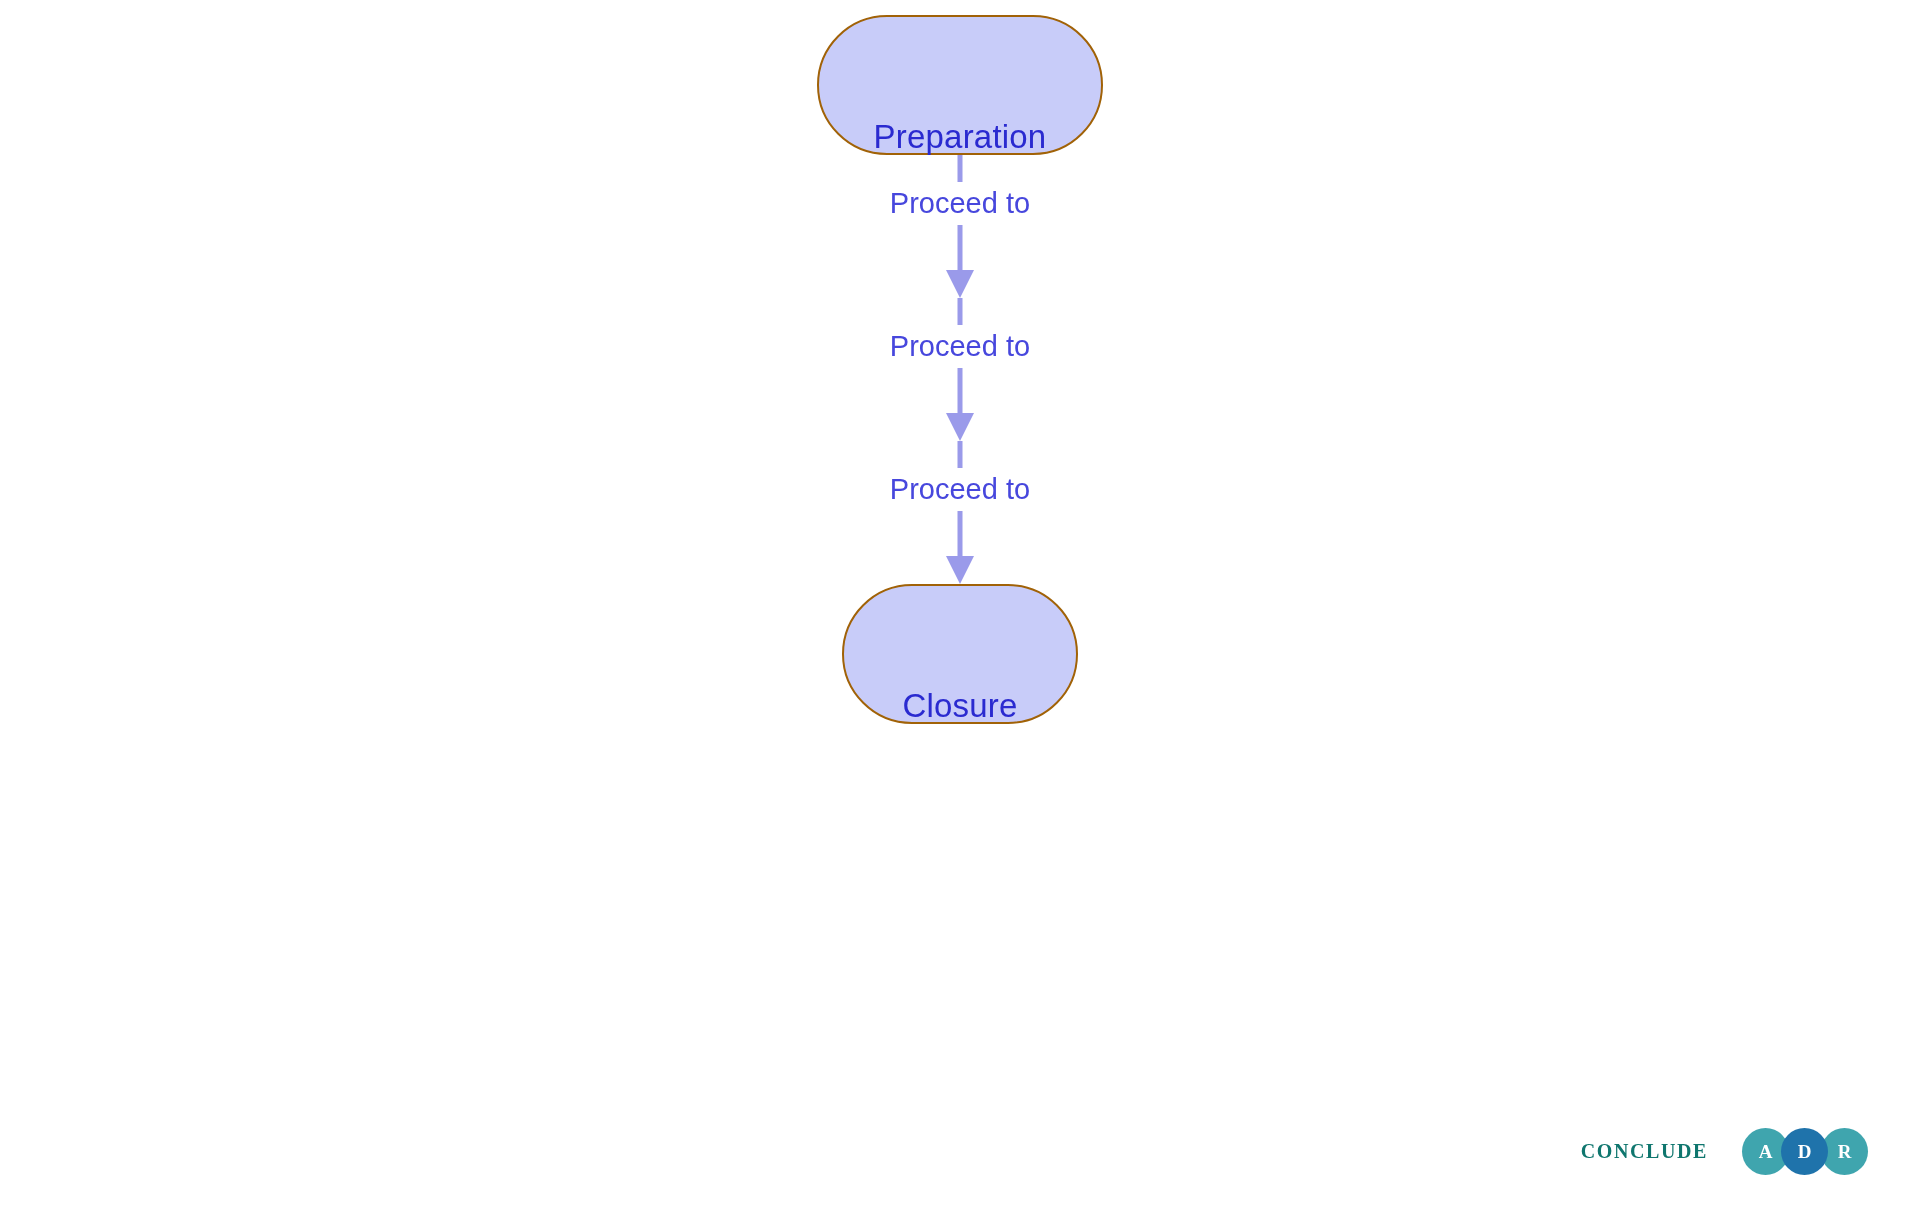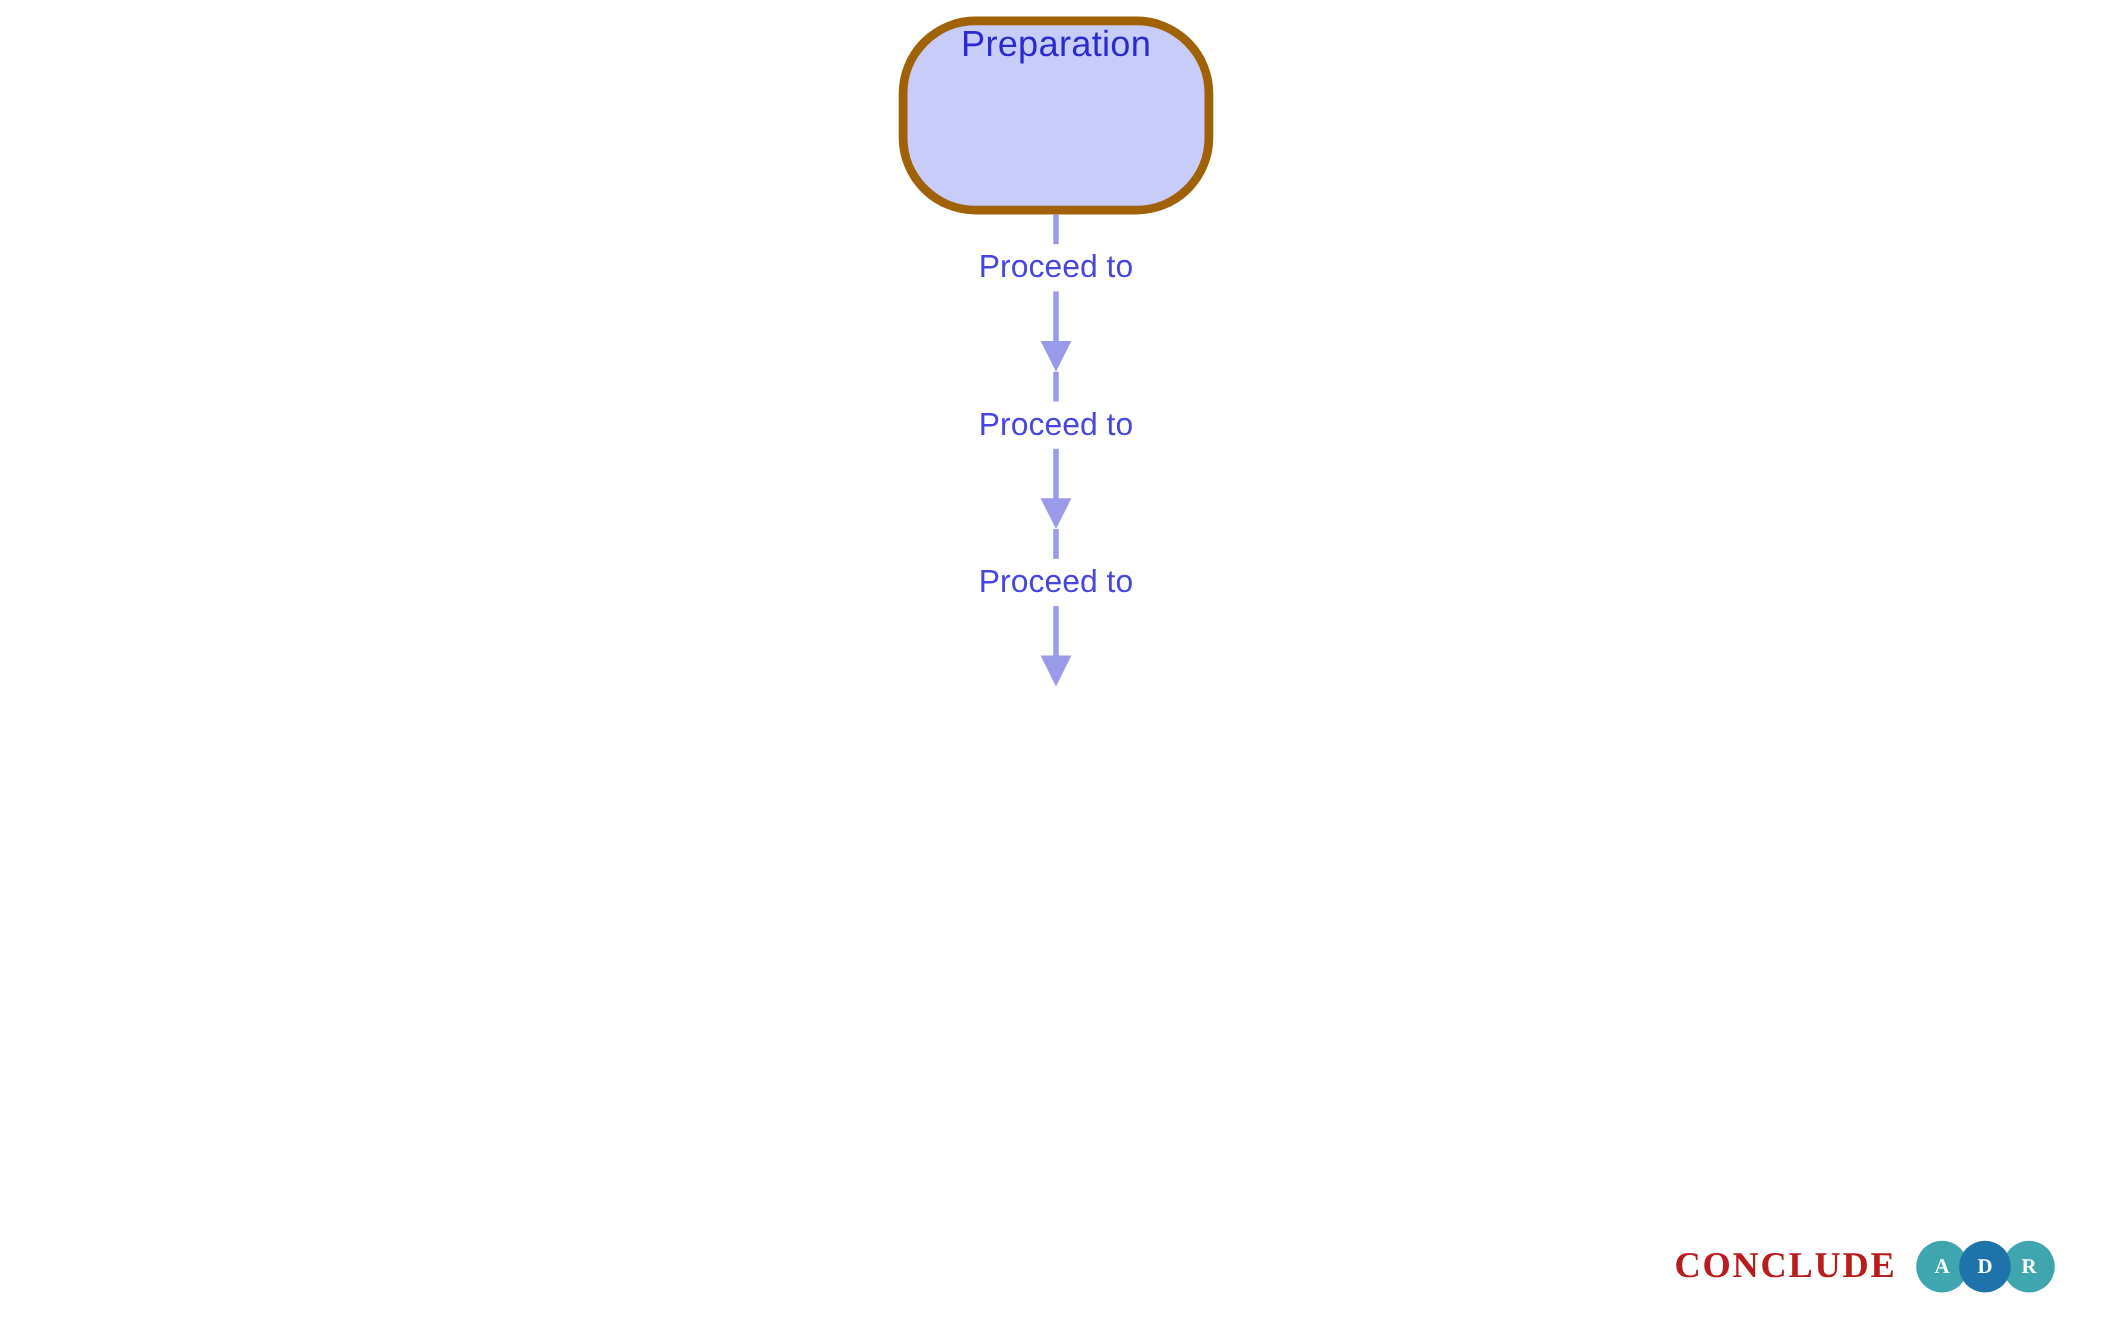--- a/index.html
+++ b/index.html
@@ -33,26 +33,26 @@
     height: 1100px;
     display: flex;
     flex-direction: column;
     align-items: center;
   }
 
   
   .node {
     position: relative;
     box-sizing: border-box;
-    height: 180px;
+    height: 140px;
     border-radius: 70px;
     background: #c8ccf9;
-    border: 8px solid #a16207;
+    border: 2px solid #a16207;
     display: flex;
-    align-items: flex-start;
+    align-items: flex-end;
     justify-content: center;
     z-index: 3;
   }
   .node-label {
     color: #2a2ad0;
     font-size: 33px;
     font-weight: 400;
     letter-spacing: 0.2px;
     line-height: 1;
     white-space: nowrap;
@@ -111,24 +111,24 @@
     position: absolute;
     right: 52px;
     bottom: 36px;
     display: flex;
     align-items: center;
     height: 56px;
   }
   .logo-wordmark {
     font-family: "Liberation Serif", serif;
     font-weight: 700;
-    font-size: 33px;
+    font-size: 20px;
     letter-spacing: 1.6px;
-    color: #b91c1c;
-    margin-right: 18px;
+    color: #0f766e;
+    margin-right: 34px;
     line-height: 1;
   }
   .logo-circles {
     position: relative;
     width: 126px;
     height: 47px;
   }
   .logo-circle {
     position: absolute;
     top: 0;
@@ -172,20 +172,23 @@
       <span class="edge-label">Proceed to</span>
     </div>
 
 
     <div class="edge">
       <span class="edge-line"></span>
       <span class="edge-arrowhead"></span>
       <span class="edge-label">Proceed to</span>
     </div>
 
+    <div class="node n-closure">
+      <span class="node-label">Closure</span>
+    </div>
 
   </div>
 
   <div class="logo">
     <span class="logo-wordmark">CONCLUDE</span>
     <span class="logo-circles">
       <span class="logo-circle c-a">A</span>
       <span class="logo-circle c-d">D</span>
       <span class="logo-circle c-r">R</span>
     </span>

